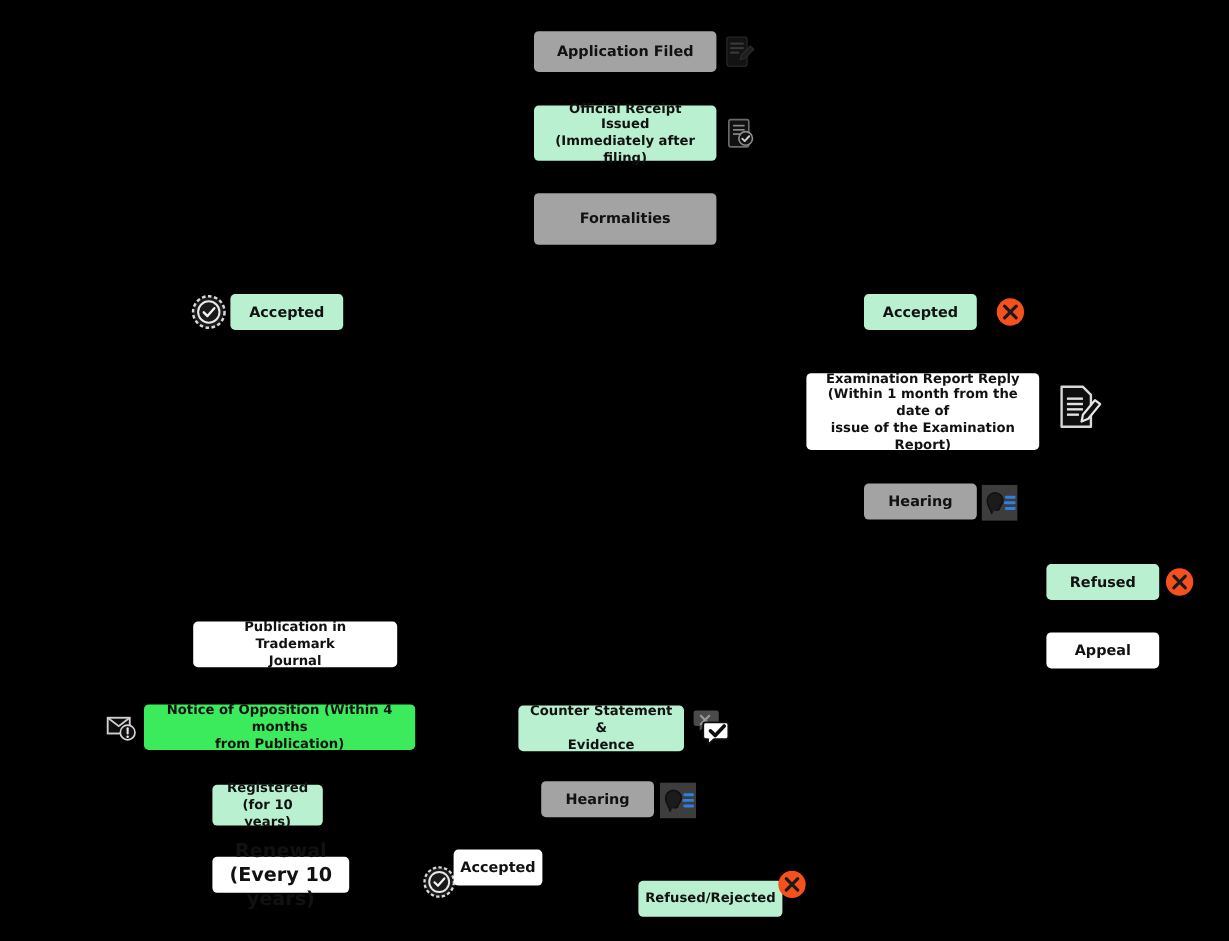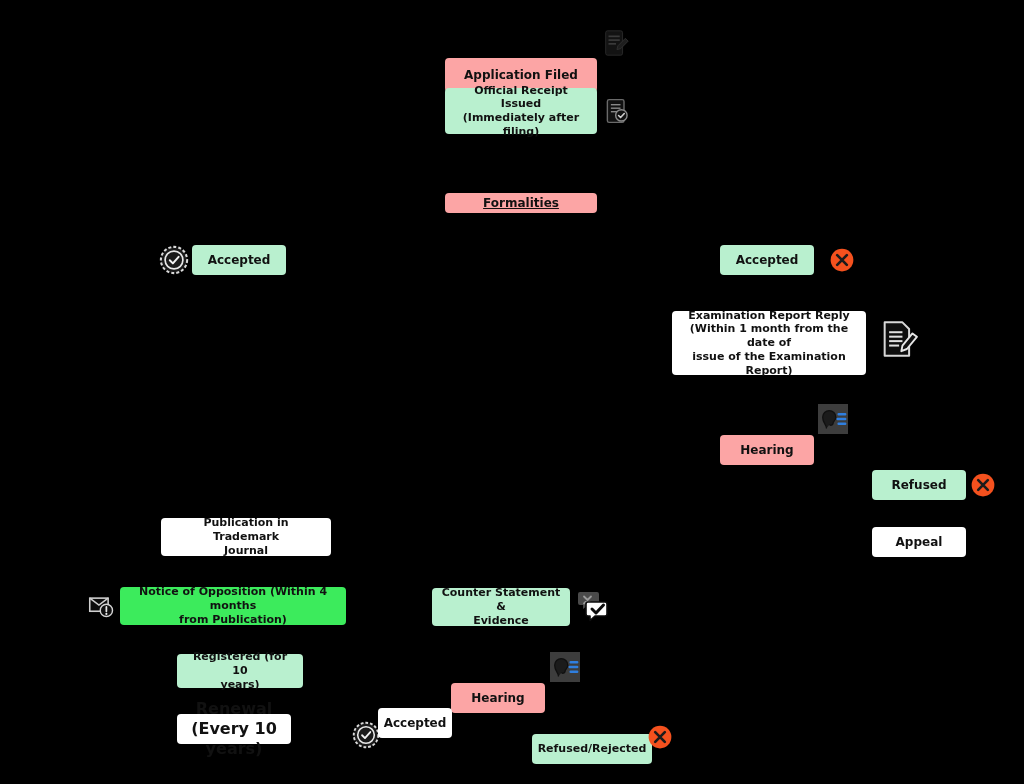--- a/index.html
+++ b/index.html
@@ -23,21 +23,21 @@
     justify-content: center;
     text-align: center;
     color: #111111;
     font-weight: bold;
     font-size: 12px;
     line-height: 1.25;
     border-radius: 4px;
     padding: 4px 8px;
     white-space: pre-line;
   }
-  .node.yellow   { background: #fca5a5; margin-top: 32px; }
+  .node.yellow   { background: #a3a3a3; }
   .node.mint     { background: #b9f0cf; }
   .node.salmon   { background: #ffffff; }
   .node.brightgreen { background: #3ceb5c; }
 
   
   .diamond-wrap {
     position: absolute;
     display: flex;
     align-items: center;
     justify-content: center;
@@ -87,21 +87,21 @@
     <svg viewBox="0 0 32 32">
       <path d="M7 3 h15 a2 2 0 0 1 2 2 v22 a2 2 0 0 1 -2 2 h-15 a2 2 0 0 1 -2 -2 v-22 a2 2 0 0 1 2 -2z" fill="#111" stroke="#6a6a6a" stroke-width="1.6"></path>
       <rect x="9" y="8" width="11" height="1.6" fill="#888"></rect>
       <rect x="9" y="12" width="11" height="1.6" fill="#888"></rect>
       <rect x="9" y="16" width="7" height="1.6" fill="#888"></rect>
       <circle cx="21" cy="21" r="6.5" fill="#111" stroke="#8a8a8a" stroke-width="1.6"></circle>
       <path d="M17.8 21.2 l2.3 2.3 4.2 -4.6" fill="none" stroke="#cfcfcf" stroke-width="1.8" stroke-linecap="round" stroke-linejoin="round"></path>
     </svg>
   </span>
 
-  <div class="node yellow" style="left:445px; top:161px; width:152px; height:20px;text-decoration:underline;">Formalities</div>
+  <div class="node yellow" style="left:445px; top:161px; width:152px; height:43px;">Formalities</div>
 
 
   <span class="icon" style="left:159px; top:245px; width:30px; height:30px;">
     <svg viewBox="0 0 32 32">
       <circle cx="16" cy="16" r="14" fill="#1a1a1a" stroke="#d9d9d9" stroke-width="2.2" stroke-dasharray="3.2 2.2"></circle>
       <circle cx="16" cy="16" r="9.5" fill="#1a1a1a" stroke="#e8e8e8" stroke-width="1.8"></circle>
       <path d="M11.5 16.3 l3.3 3.3 6.1 -7" fill="none" stroke="#f2f2f2" stroke-width="2.1" stroke-linecap="round" stroke-linejoin="round"></path>
     </svg>
   </span>
   <div class="node mint" style="left:192px; top:245px; width:94px; height:30px;">Accepted</div>
@@ -166,21 +166,21 @@
 Evidence</div>
   <span class="icon" style="left:576px; top:589px; width:34px; height:34px;">
     <svg viewBox="0 0 34 34">
       <path d="M4 3 h17 a2 2 0 0 1 2 2 v9 a2 2 0 0 1 -2 2 h-9 l-5 4 v-4 h-3 a2 2 0 0 1 -2 -2 v-9 a2 2 0 0 1 2 -2z" fill="#4a4a4a"></path>
       <path d="M8 7.5 l7 7 M15 7.5 l-7 7" stroke="#9a9a9a" stroke-width="1.8" stroke-linecap="round"></path>
       <path d="M12 13 h17 a2 2 0 0 1 2 2 v10 a2 2 0 0 1 -2 2 h-10 l-5 4.5 v-4.5 h-2 a2 2 0 0 1 -2 -2 v-10 a2 2 0 0 1 2 -2z" fill="#ffffff" stroke="#0d0d0d" stroke-width="1.6" stroke-linejoin="round"></path>
       <path d="M16 20 l4 4 7.5 -8" fill="none" stroke="#0d0d0d" stroke-width="3" stroke-linecap="round" stroke-linejoin="round"></path>
     </svg>
   </span>
 
-  <div class="node mint" style="left:177px; top:654px; width:126px; height:34px; font-size:11px;">Registered (for 10
+  <div class="node mint" style="left:177px; top:654px; width:92px; height:34px; font-size:11px;">Registered (for 10
 years)</div>
 
   <div class="node yellow" style="left:451px; top:651px; width:94px; height:30px;">Hearing</div>
   <span class="icon" style="left:550px; top:652px; width:30px; height:30px;">
     <svg viewBox="0 0 32 32">
       <rect x="0" y="0" width="32" height="32" fill="#3d3d3d"></rect>
       <path d="M9 26 c0 -4 -4 -6 -4 -12 a7 7 0 0 1 14 0 c0 4 -3 4 -3 7 a2.5 2.5 0 0 1 -4 1" fill="#1b1b1b" stroke="#101010" stroke-width="1.4"></path>
       <path d="M22 11 h7 M21 16 h8 M22 21 h7" stroke="#2f7fe0" stroke-width="2.6" stroke-linecap="round"></path>
     </svg>
   </span>

